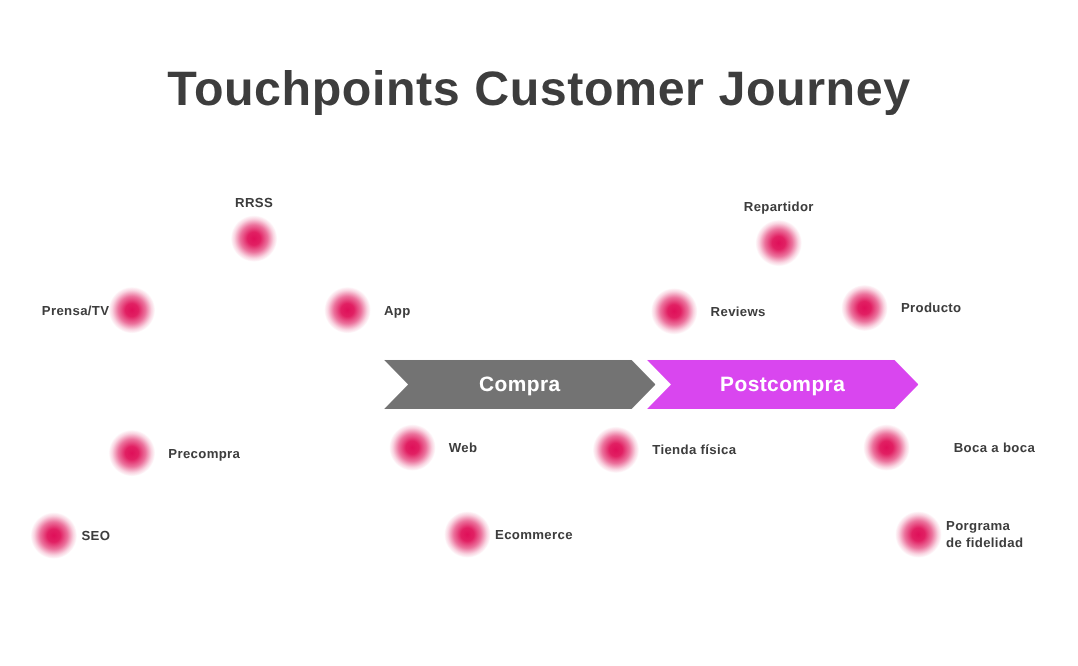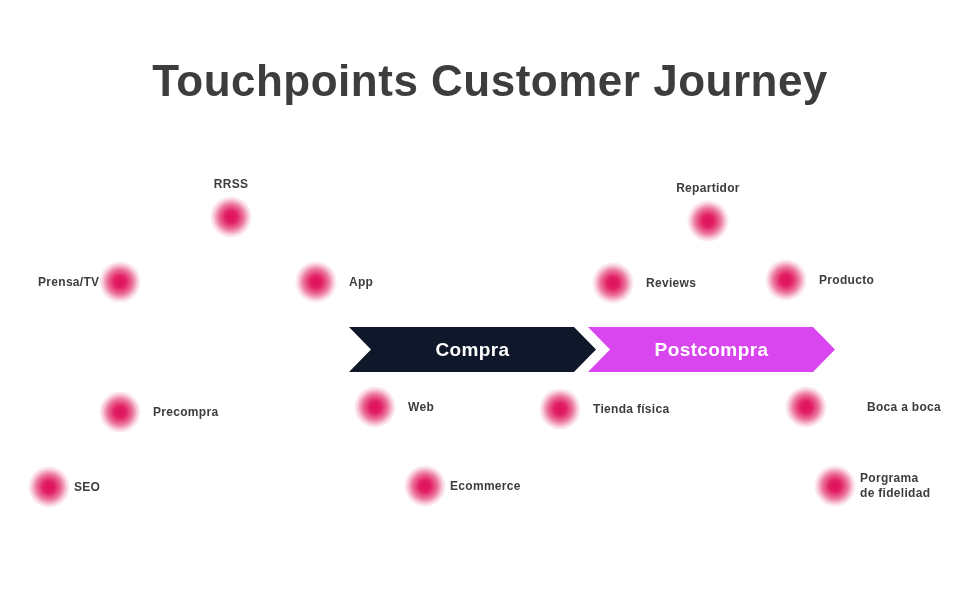--- a/index.html
+++ b/index.html
@@ -79,21 +79,21 @@
   }
   .tp-row .tp-label, .tp-row-rev .tp-label { white-space: nowrap; }
 </style>
 </head>
 <body>
 
 <div class="canvas">
 
   <div class="title">Touchpoints Customer Journey</div>
 
-  <div class="stage stage-2" style="background: #0f172a;">
+  <div class="stage stage-2" style="background: #737373;">
     <span class="stage-label">Compra</span>
   </div>
   <div class="stage stage-3" style="background: #d946ef;">
     <span class="stage-label">Postcompra</span>
   </div>
 
   <div class="tp tp-row-rev" style="left: 38px; top: 261px;">
     <span class="dot"></span>
     <span class="tp-label">Prensa/TV</span>
   </div>

